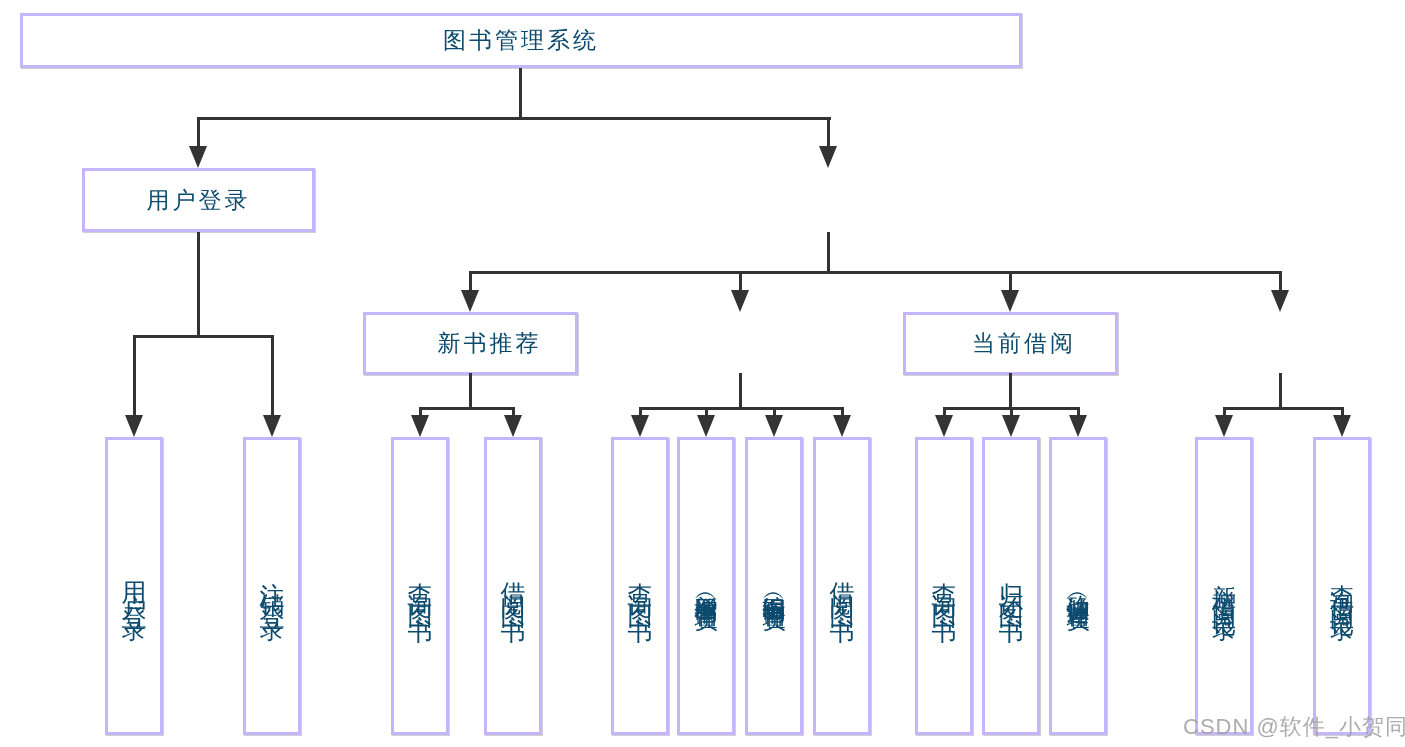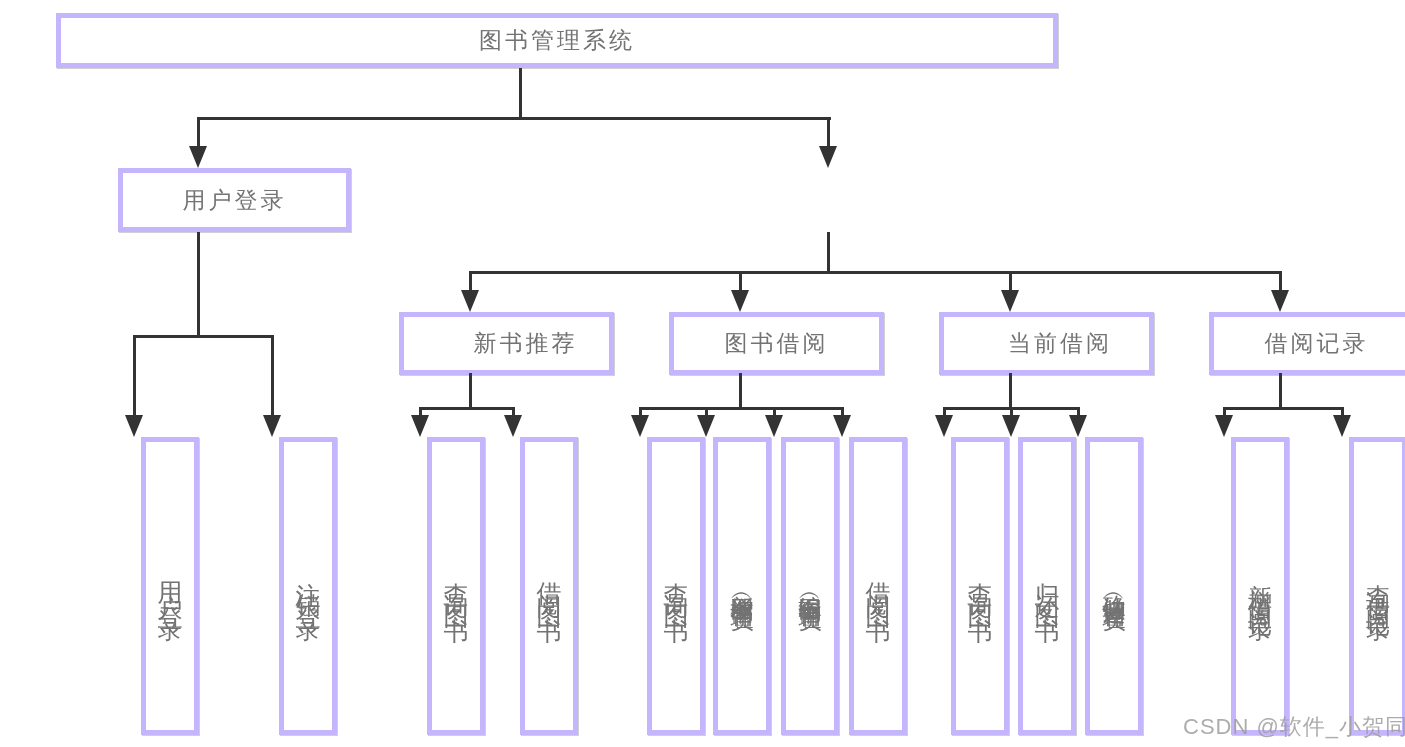--- a/index.html
+++ b/index.html
@@ -1,23 +1,23 @@
 <!DOCTYPE html>
 <html><head>
 <meta charset="utf-8">
 <style>
   html,body { margin:0; padding:0; background:#ffffff; }
   .canvas {
     position:relative; width:1405px; height:747px; background:#ffffff;
     font-family:"Liberation Sans", "DejaVu Sans", sans-serif; overflow:hidden;
   }
   .node {
-    position:absolute; background:#ffffff; border:5px solid #c4b5fd;
+    position:absolute; background:#ffffff; border:3px solid #c4b5fd;
     box-sizing:border-box; display:flex; align-items:center; justify-content:center;
-    color:#737373; box-shadow:1px 1px 0 rgba(120,120,120,.35);margin-left:36px;
+    color:#0c4a6e; box-shadow:1px 1px 0 rgba(120,120,120,.35);
   }
   .h-node { font-size:23px; letter-spacing:3px; white-space:nowrap; }
   .v-node {
     writing-mode:vertical-rl; text-orientation:mixed;
     font-size:25px; letter-spacing:12px; line-height:1;
   }
   .v-mid  { letter-spacing:7px; font-size:24px; }
   .v-long { letter-spacing:2px; font-size:23px; }
   .line { position:absolute; background:#333333; }
   .arrow {
@@ -33,23 +33,21 @@
 </head>
 <body>
 
 <div class="canvas">
 
   <div class="node h-node" style="left:20px; top:13px; width:1002px; height:55px;">图书管理系统</div>
 
   <div class="node h-node" style="left:82px; top:168px; width:233px; height:64px;">用户登录</div>
 
   <div class="node h-node" style="left:363px; top:312px; width:215px; height:63px;padding-left:38px;">新书推荐</div>
-  <div class="node h-node" style="left:633px; top:312px; width:215px; height:63px;">图书借阅</div>
   <div class="node h-node" style="left:903px; top:312px; width:215px; height:63px;padding-left:27px;">当前借阅</div>
-  <div class="node h-node" style="left:1173px; top:312px; width:215px; height:63px;">借阅记录</div>
 
   <div class="node v-node" style="left:105px; top:437px; width:58px; height:298px;">用户登录</div>
   <div class="node v-node" style="left:243px; top:437px; width:58px; height:298px;">注销登录</div>
 
   <div class="node v-node" style="left:391px; top:437px; width:58px; height:298px;">查询图书</div>
   <div class="node v-node" style="left:484px; top:437px; width:58px; height:298px;">借阅图书</div>
 
   <div class="node v-node" style="left:611px; top:437px; width:58px; height:298px;">查询图书</div>
   <div class="node v-node v-long" style="left:677px; top:437px; width:58px; height:298px;">新增图书（管理员）</div>
   <div class="node v-node v-long" style="left:745px; top:437px; width:58px; height:298px;">编辑图书（管理员）</div>

